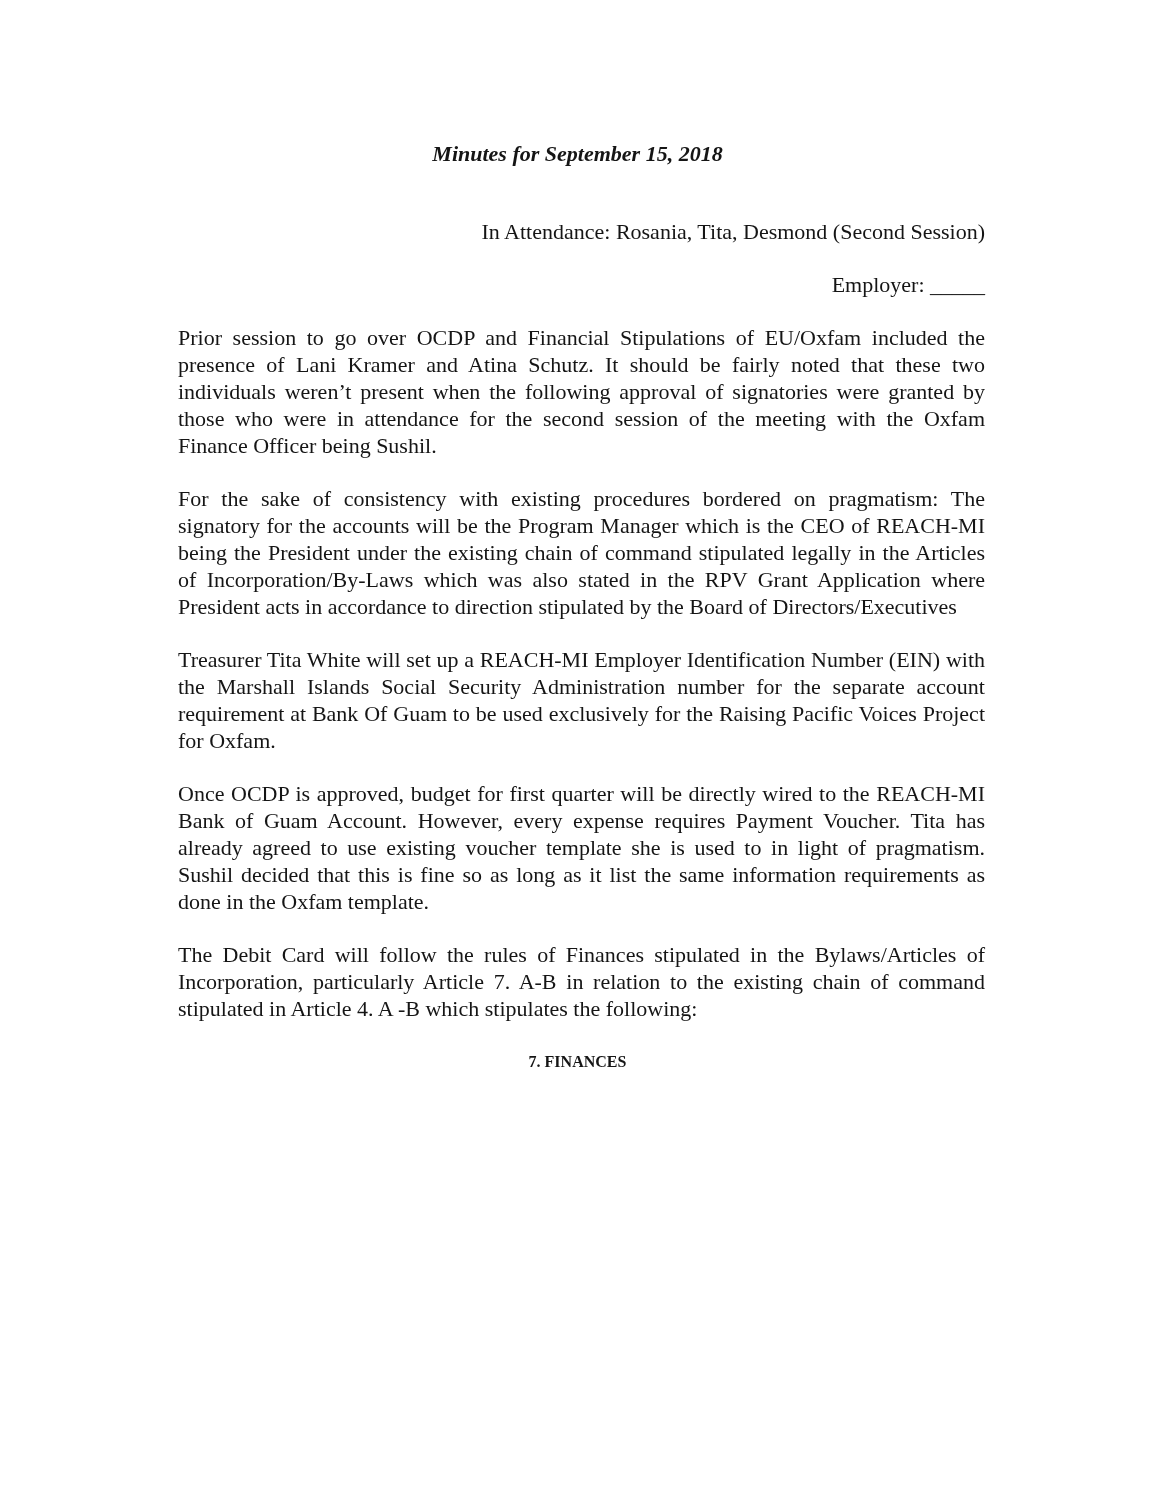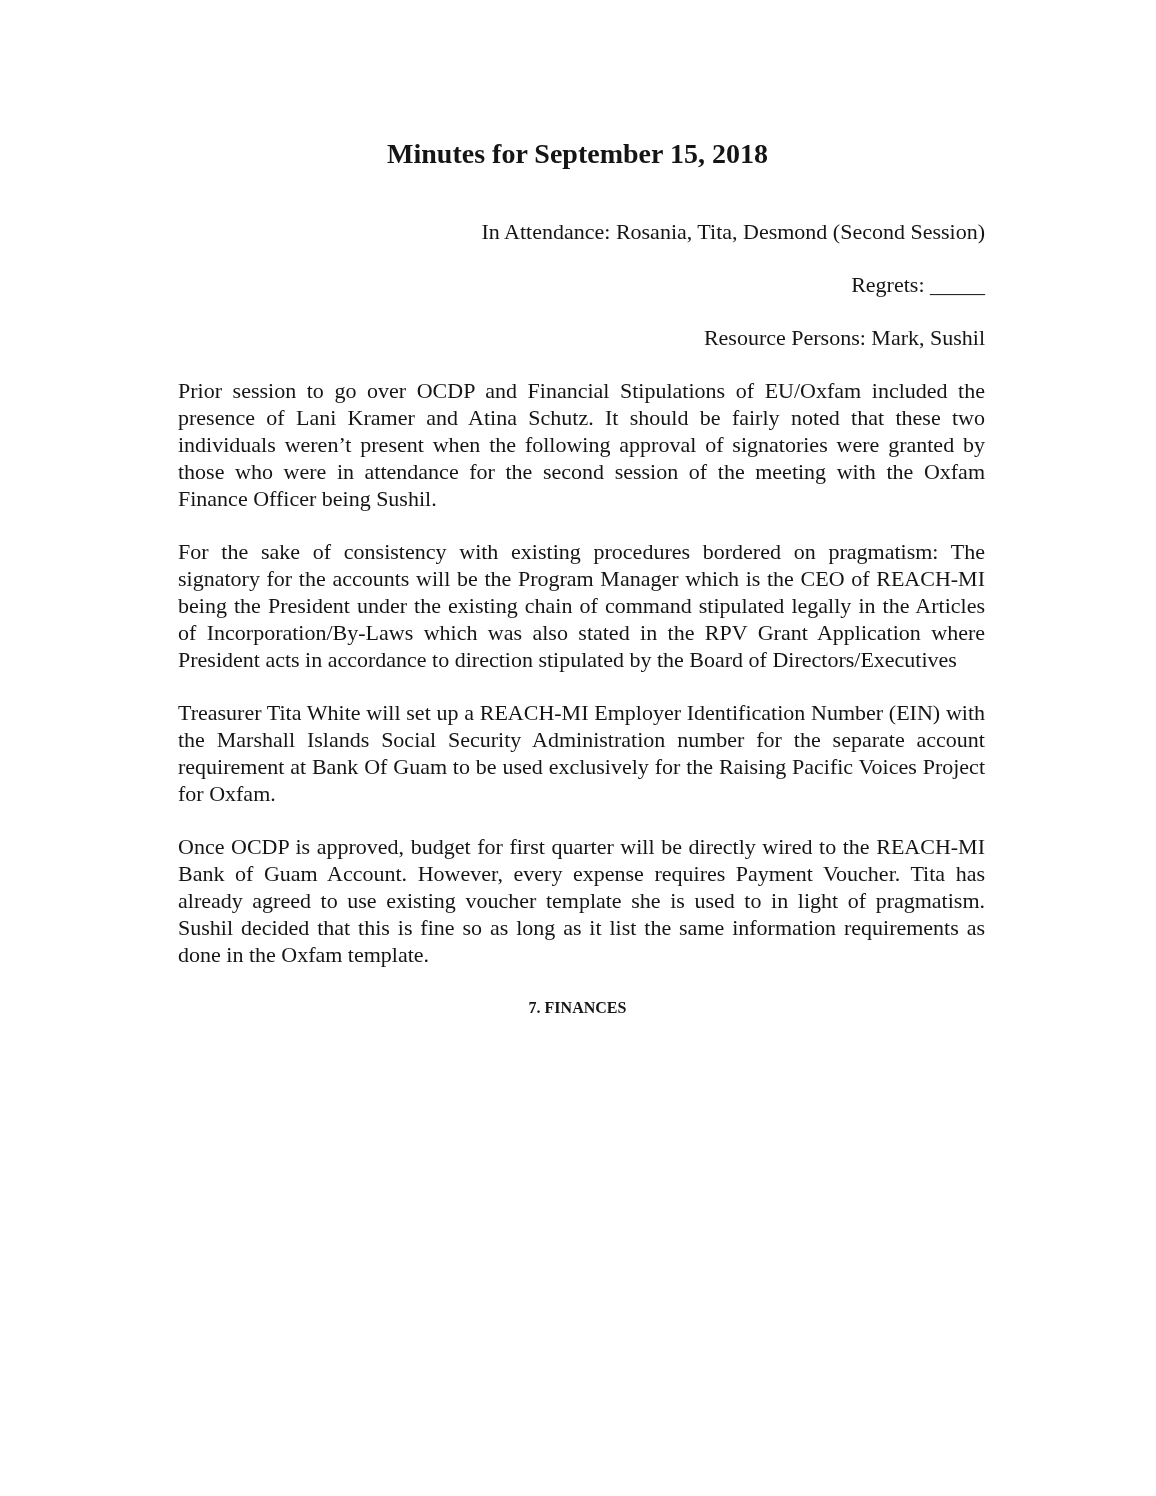--- a/index.html
+++ b/index.html
@@ -21,21 +21,22 @@
     box-sizing: border-box;
     width: 100%;
     height: 100%;
     padding: 140px 171px 0 170px;
     font-size: 22px;
     line-height: 27px;
   }
   .doc-title {
     text-align: center;
     font-weight: bold;
-    font-size: 28px;
+    font-style: italic;
+    font-size: 22px;
     margin: 0 0 51px 0;
   }
   .meta-line {
     margin: 0 0 26px 0;
     text-align: right;
   }
   .doc-par {
     margin: 0 0 26px 8px;
     text-align: justify;
   }
@@ -49,31 +50,31 @@
 </head>
 <body>
 
 <div class="page">
   <div class="content">
 
     <div class="doc-title">Minutes for September 15, 2018</div>
 
     <div class="meta-line">In Attendance: Rosania, Tita, Desmond (Second Session)</div>
 
-    <div class="meta-line">Regrets: _____</div>
+    <div class="meta-line">Employer: _____</div>
 
-    <div class="meta-line">Resource Persons: Mark, Sushil</div>
 
 
     <div class="doc-par">Prior session to go over OCDP and Financial Stipulations of EU/Oxfam included the presence of Lani Kramer and Atina Schutz. It should be fairly noted that these two individuals weren’t present when the following approval of signatories were granted by those who were in attendance for the second session of the meeting with the Oxfam Finance Officer being Sushil.</div>
 
     <div class="doc-par">For the sake of consistency with existing procedures bordered on pragmatism: The signatory for the accounts will be the Program Manager which is the CEO of REACH-MI being the President under the existing chain of command stipulated legally in the Articles of Incorporation/By-Laws which was also stated in the RPV Grant Application where President acts in accordance to direction stipulated by the Board of Directors/Executives</div>
 
     <div class="doc-par">Treasurer Tita White will set up a REACH-MI Employer Identification Number (EIN) with the Marshall Islands Social Security Administration number for the separate account requirement at Bank Of Guam to be used exclusively for the Raising Pacific Voices Project for Oxfam.</div>
 
     <div class="doc-par">Once OCDP is approved, budget for first quarter will be directly wired to the REACH-MI Bank of Guam Account. However, every expense requires Payment Voucher. Tita has already agreed to use existing voucher template she is used to in light of pragmatism. Sushil decided that this is fine so as long as it list the same information requirements as done in the Oxfam template.</div>
 
 
+    <div class="doc-par">The Debit Card will follow the rules of Finances stipulated in the Bylaws/Articles of Incorporation, particularly Article 7. A-B in relation to the existing chain of command stipulated in Article 4. A -B  which stipulates the following:</div>
 
     <div class="section-heading">7. FINANCES</div>
 
   </div>
 </div>
 
 </body></html>

